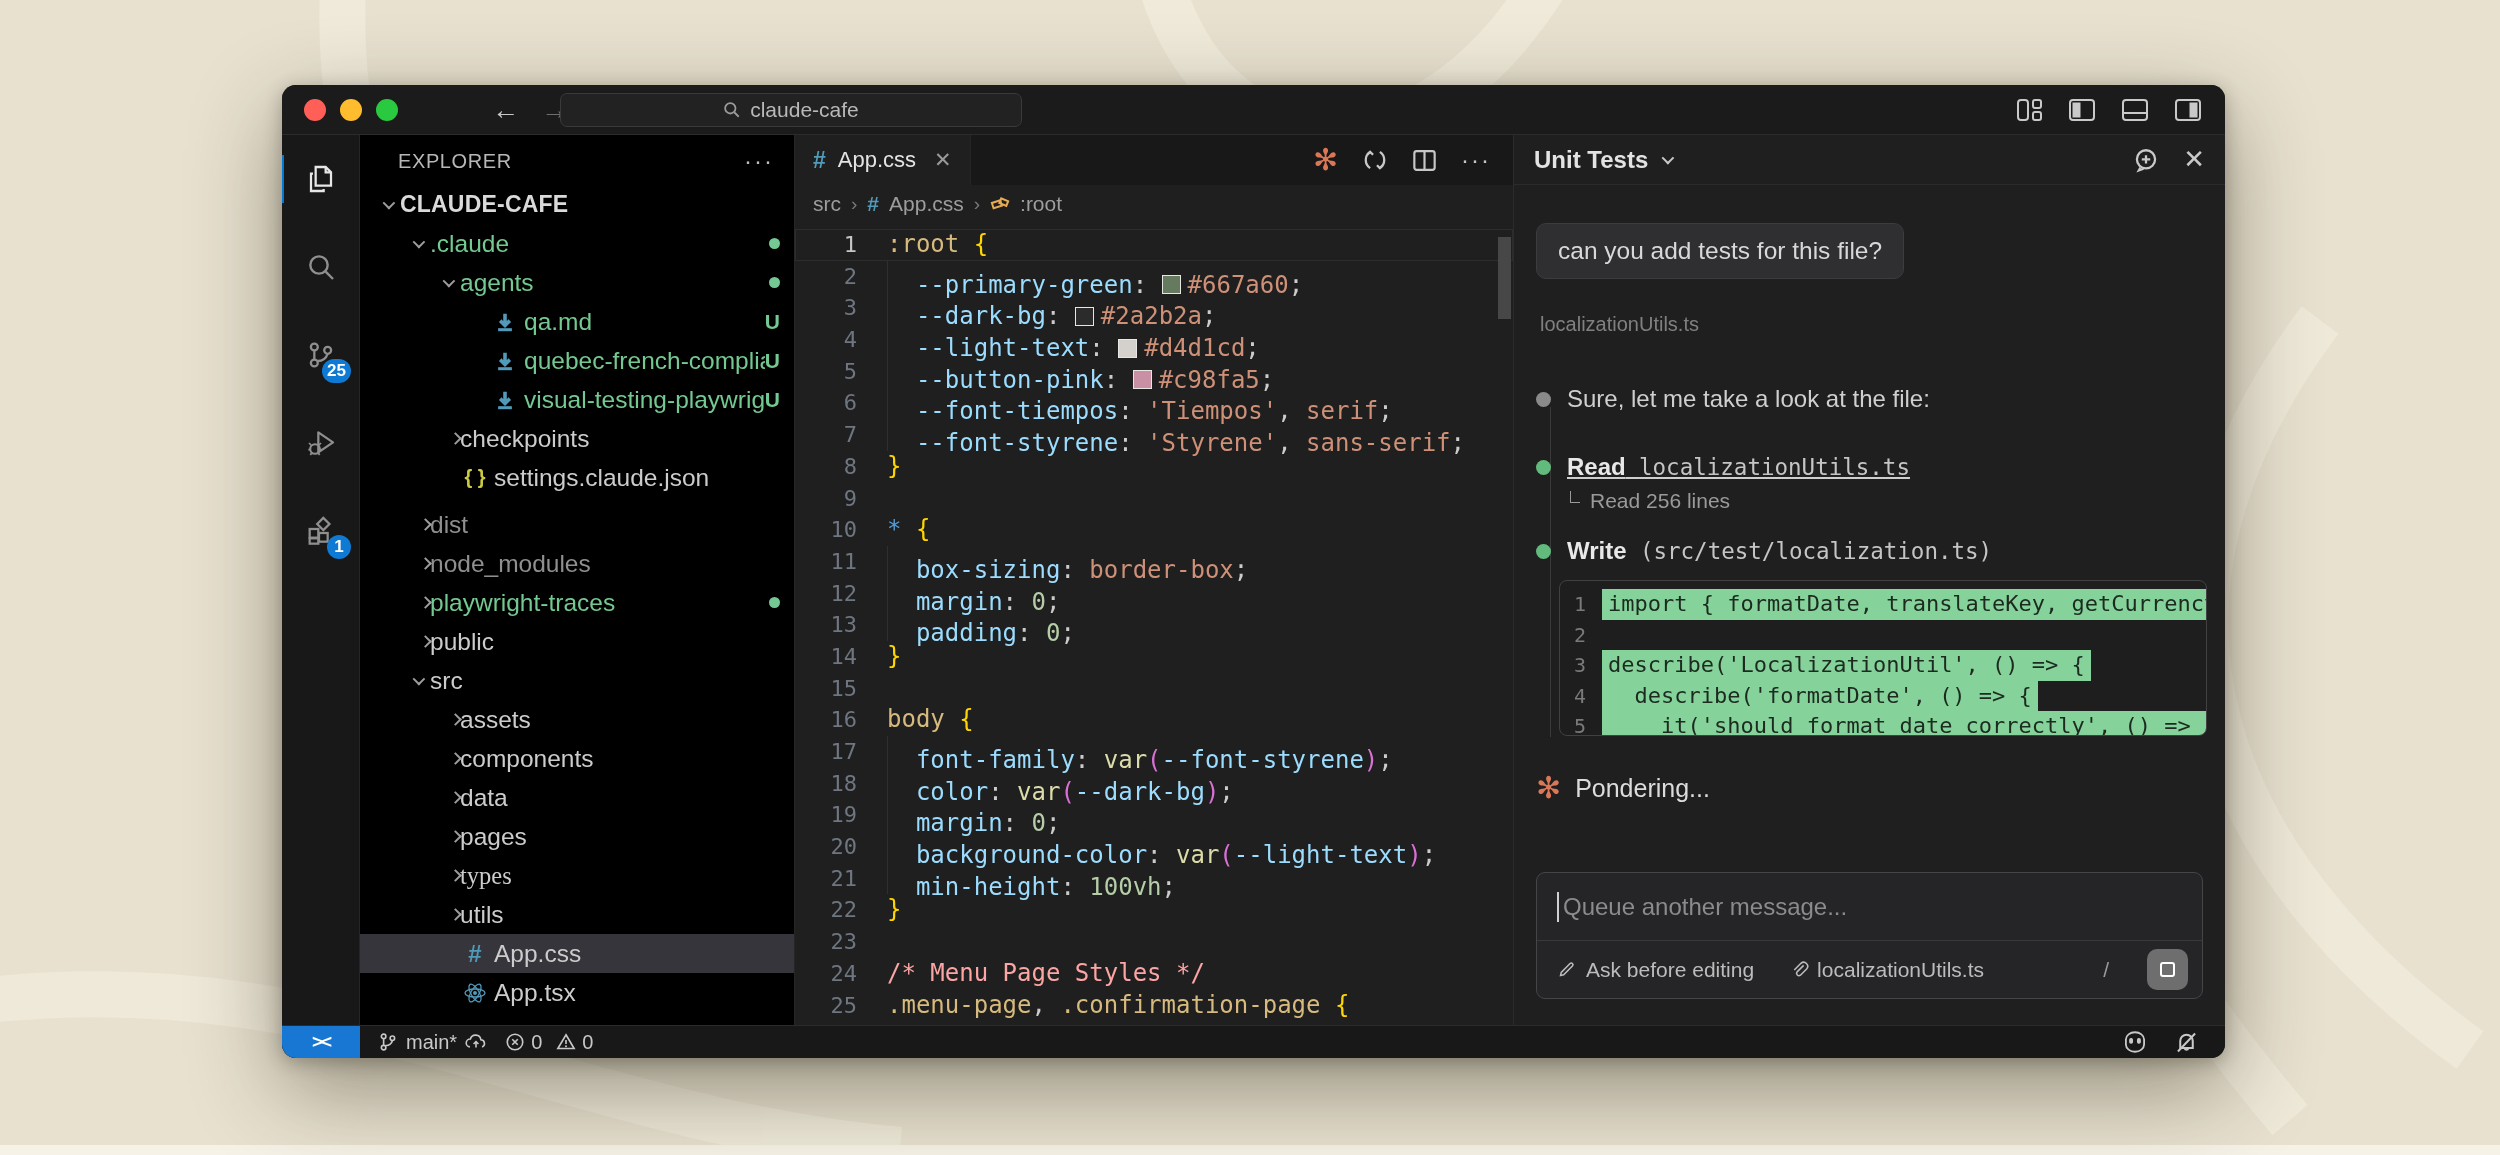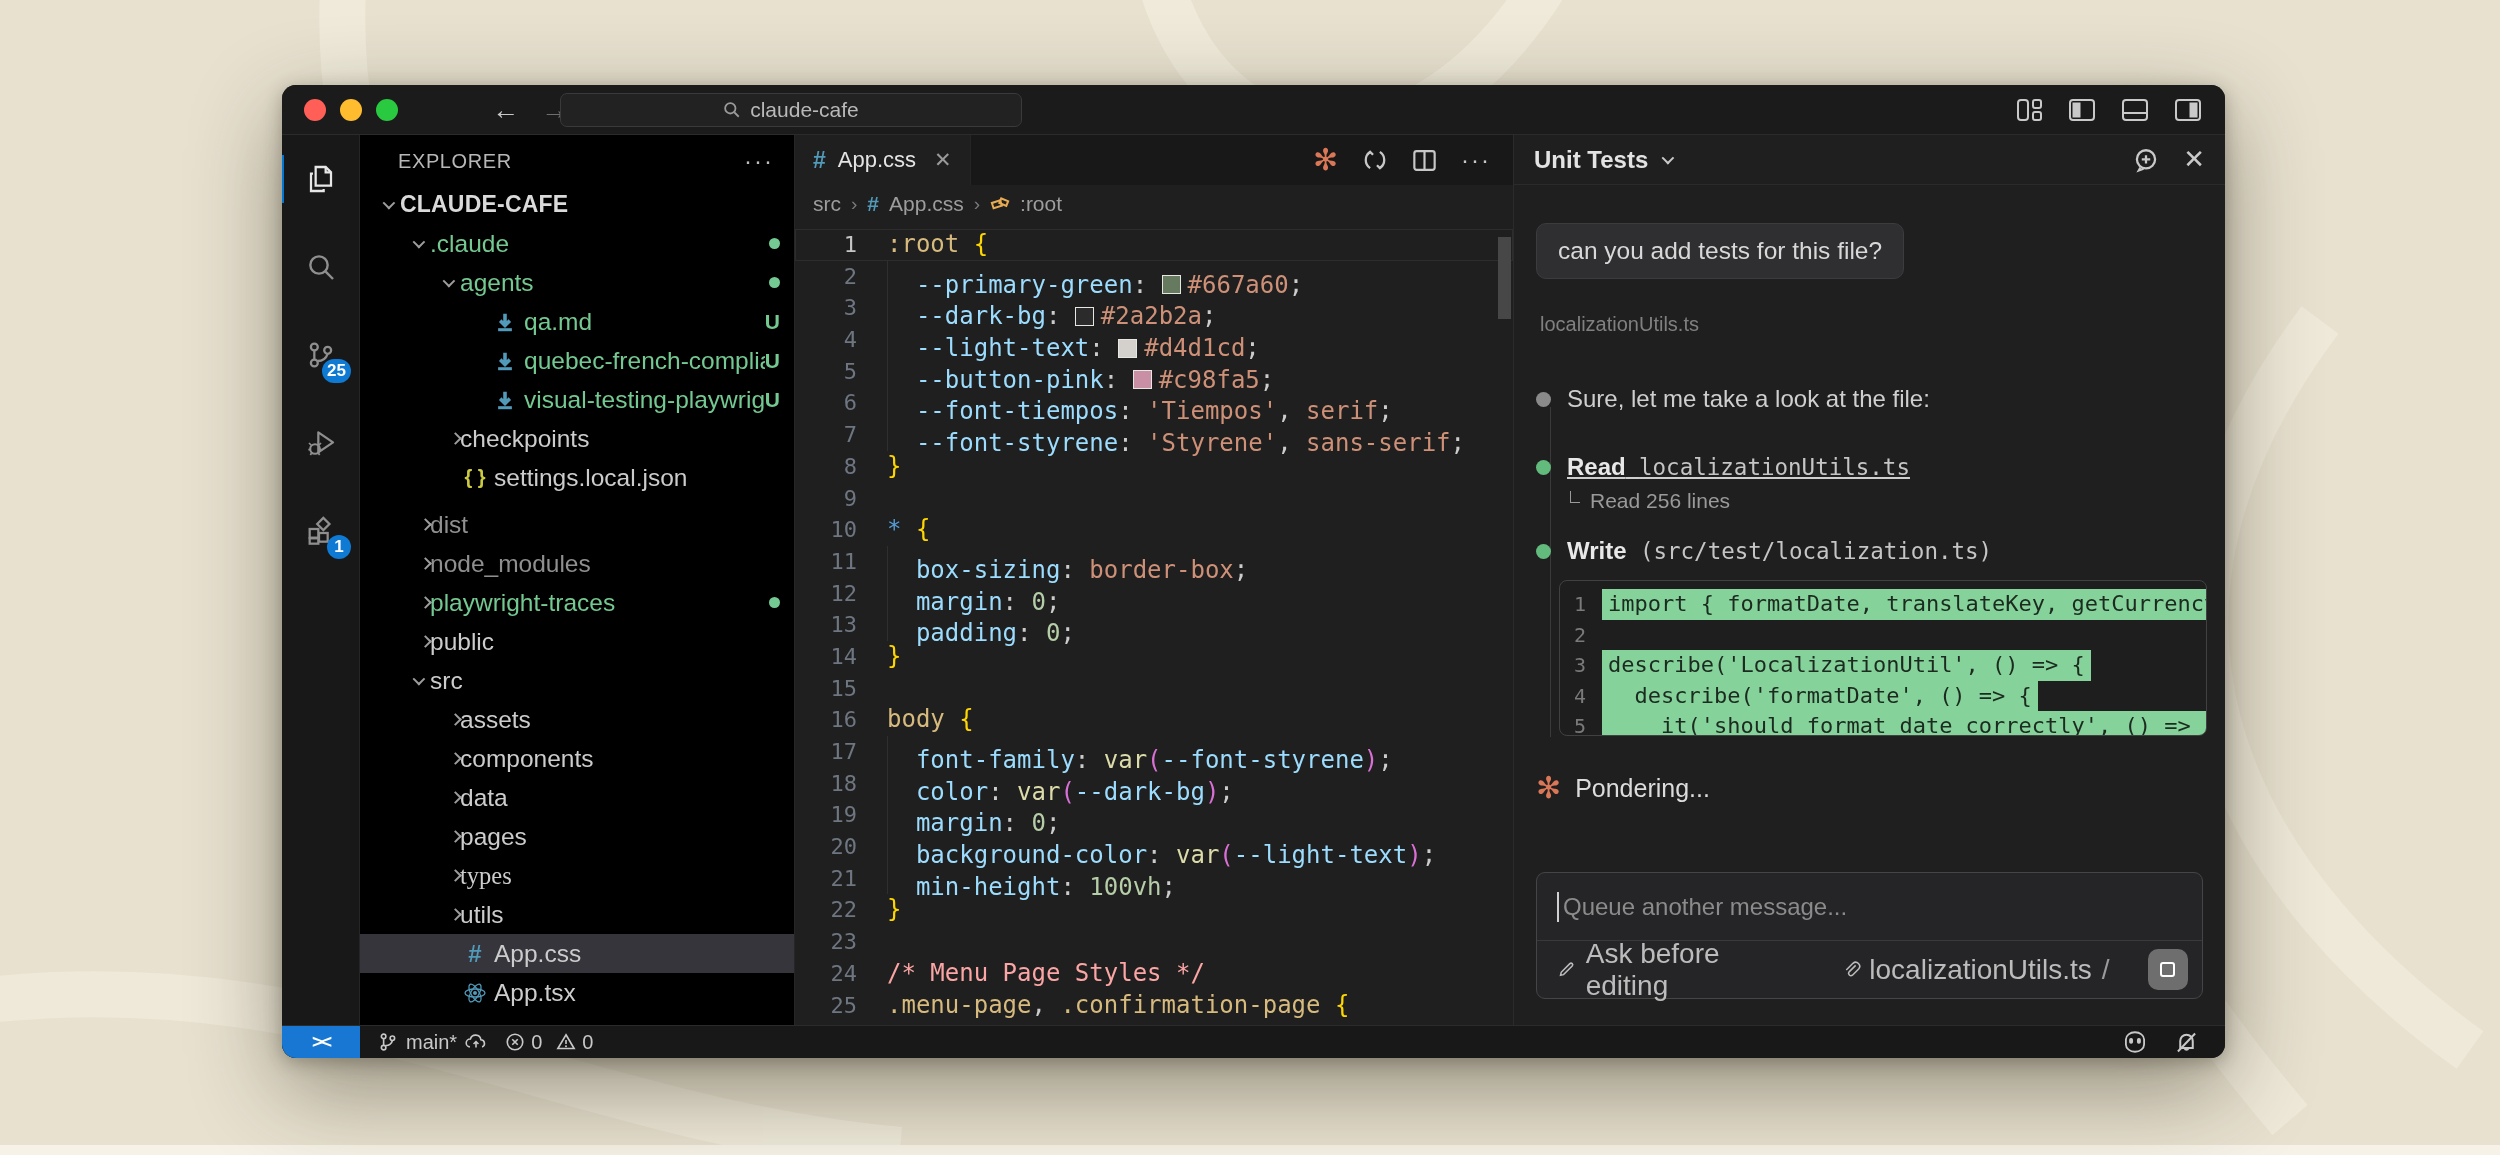--- a/index.html
+++ b/index.html
@@ -110,21 +110,21 @@
   .ccl .n { width:42px; text-align:right; color:#7a7a7a; flex:none; font-size:20px; padding-right:16px; }
   .ccl .t { color:#c8c8c8; }
   .ccl .t.hl { background:#85d39a; color:#1c2a1f; padding:0 6px; }
   .pondering { position:absolute; left:22px; top:588px; display:flex; align-items:center; gap:14px;
     color:#dcdcdc; font-size:25px; }
   .chat-input { position:absolute; left:22px; right:22px; bottom:26px; height:127px; background:#252527;
     border:1px solid #454548; border-radius:9px; }
   .ci-text { height:68px; display:flex; align-items:center; padding:0 20px; color:#8b8b8b; font-size:24px;
     border-bottom:1px solid #39393b; }
   .caret { width:2px; height:30px; background:#d0d0d0; margin-right:4px; }
-  .ci-row { height:57px; display:flex; align-items:center; padding:0 14px 0 20px; color:#bcbcbc; font-size:28px; gap:10px; }
+  .ci-row { height:57px; display:flex; align-items:center; padding:0 14px 0 20px; color:#bcbcbc; font-size:21px; gap:10px; }
   .ci-row .att { margin-left:26px; display:flex; align-items:center; gap:8px; }
   .ci-row .slash { margin-left:auto; color:#9a9a9a; margin-right:28px; }
   .stopbtn { width:41px; height:41px; background:#6e6e6e; border-radius:10px; display:flex; align-items:center; justify-content:center; }
   .stopbtn .sq { width:15px; height:15px; border:2.5px solid #fff; border-radius:3px; }
 
   
   .statusbar { position:absolute; left:0; right:0; bottom:0; height:33px; background:#181818;
     border-top:1px solid #2b2b2b; display:flex; align-items:center; color:#c8c8c8; font-size:20px; }
   .remote { width:78px; height:33px; background:#1877d2; color:#fff; display:flex; align-items:center;
     justify-content:center; font-weight:700; font-size:19px; letter-spacing:-2px; flex:none; }
@@ -305,21 +305,21 @@
               <span class="chev right"></span>
             </span>
             <span class="lbl">checkpoints</span>
             <span class="right"></span>
           </div>
           <div class="trow" style="padding-left: 74px;">
             <span class="chevbox"></span>
             <span class="fic">
               <span class="ic-json">{ }</span>
             </span>
-            <span class="lbl">settings.local.json</span>
+            <span class="lbl">settings.claude.json</span>
             <span class="right"></span>
           </div>
           <div class="trow dim" style="padding-left: 44px; margin-top: 8px;">
             <span class="chevbox">
               <span class="chev right"></span>
             </span>
             <span class="lbl">dist</span>
             <span class="right"></span>
           </div>
           <div class="trow dim" style="padding-left: 44px;">

